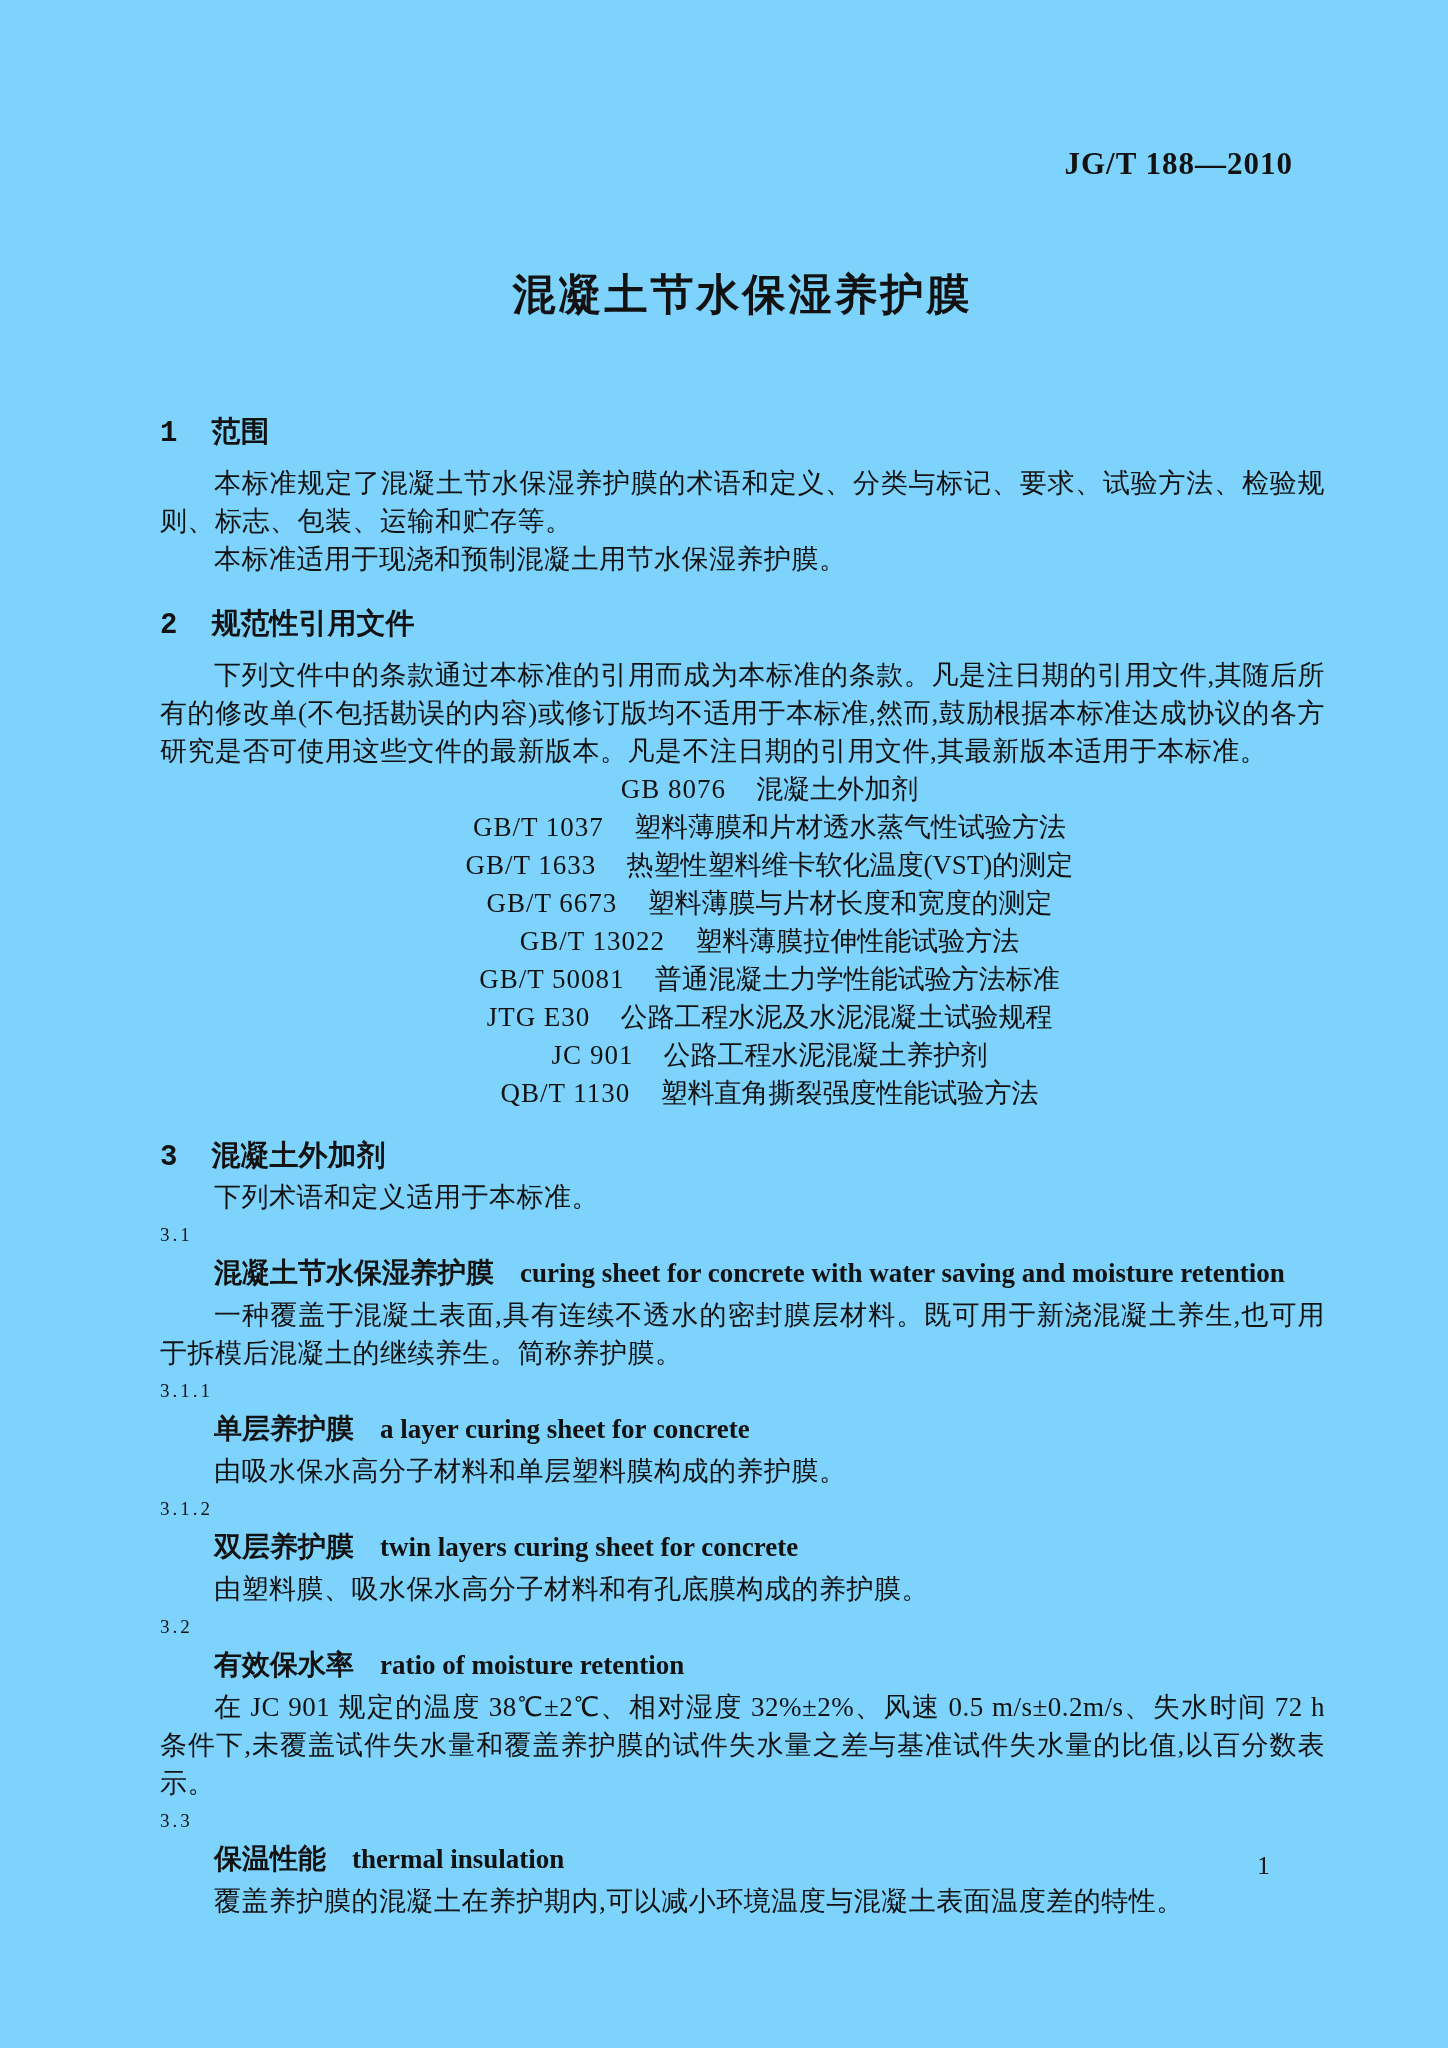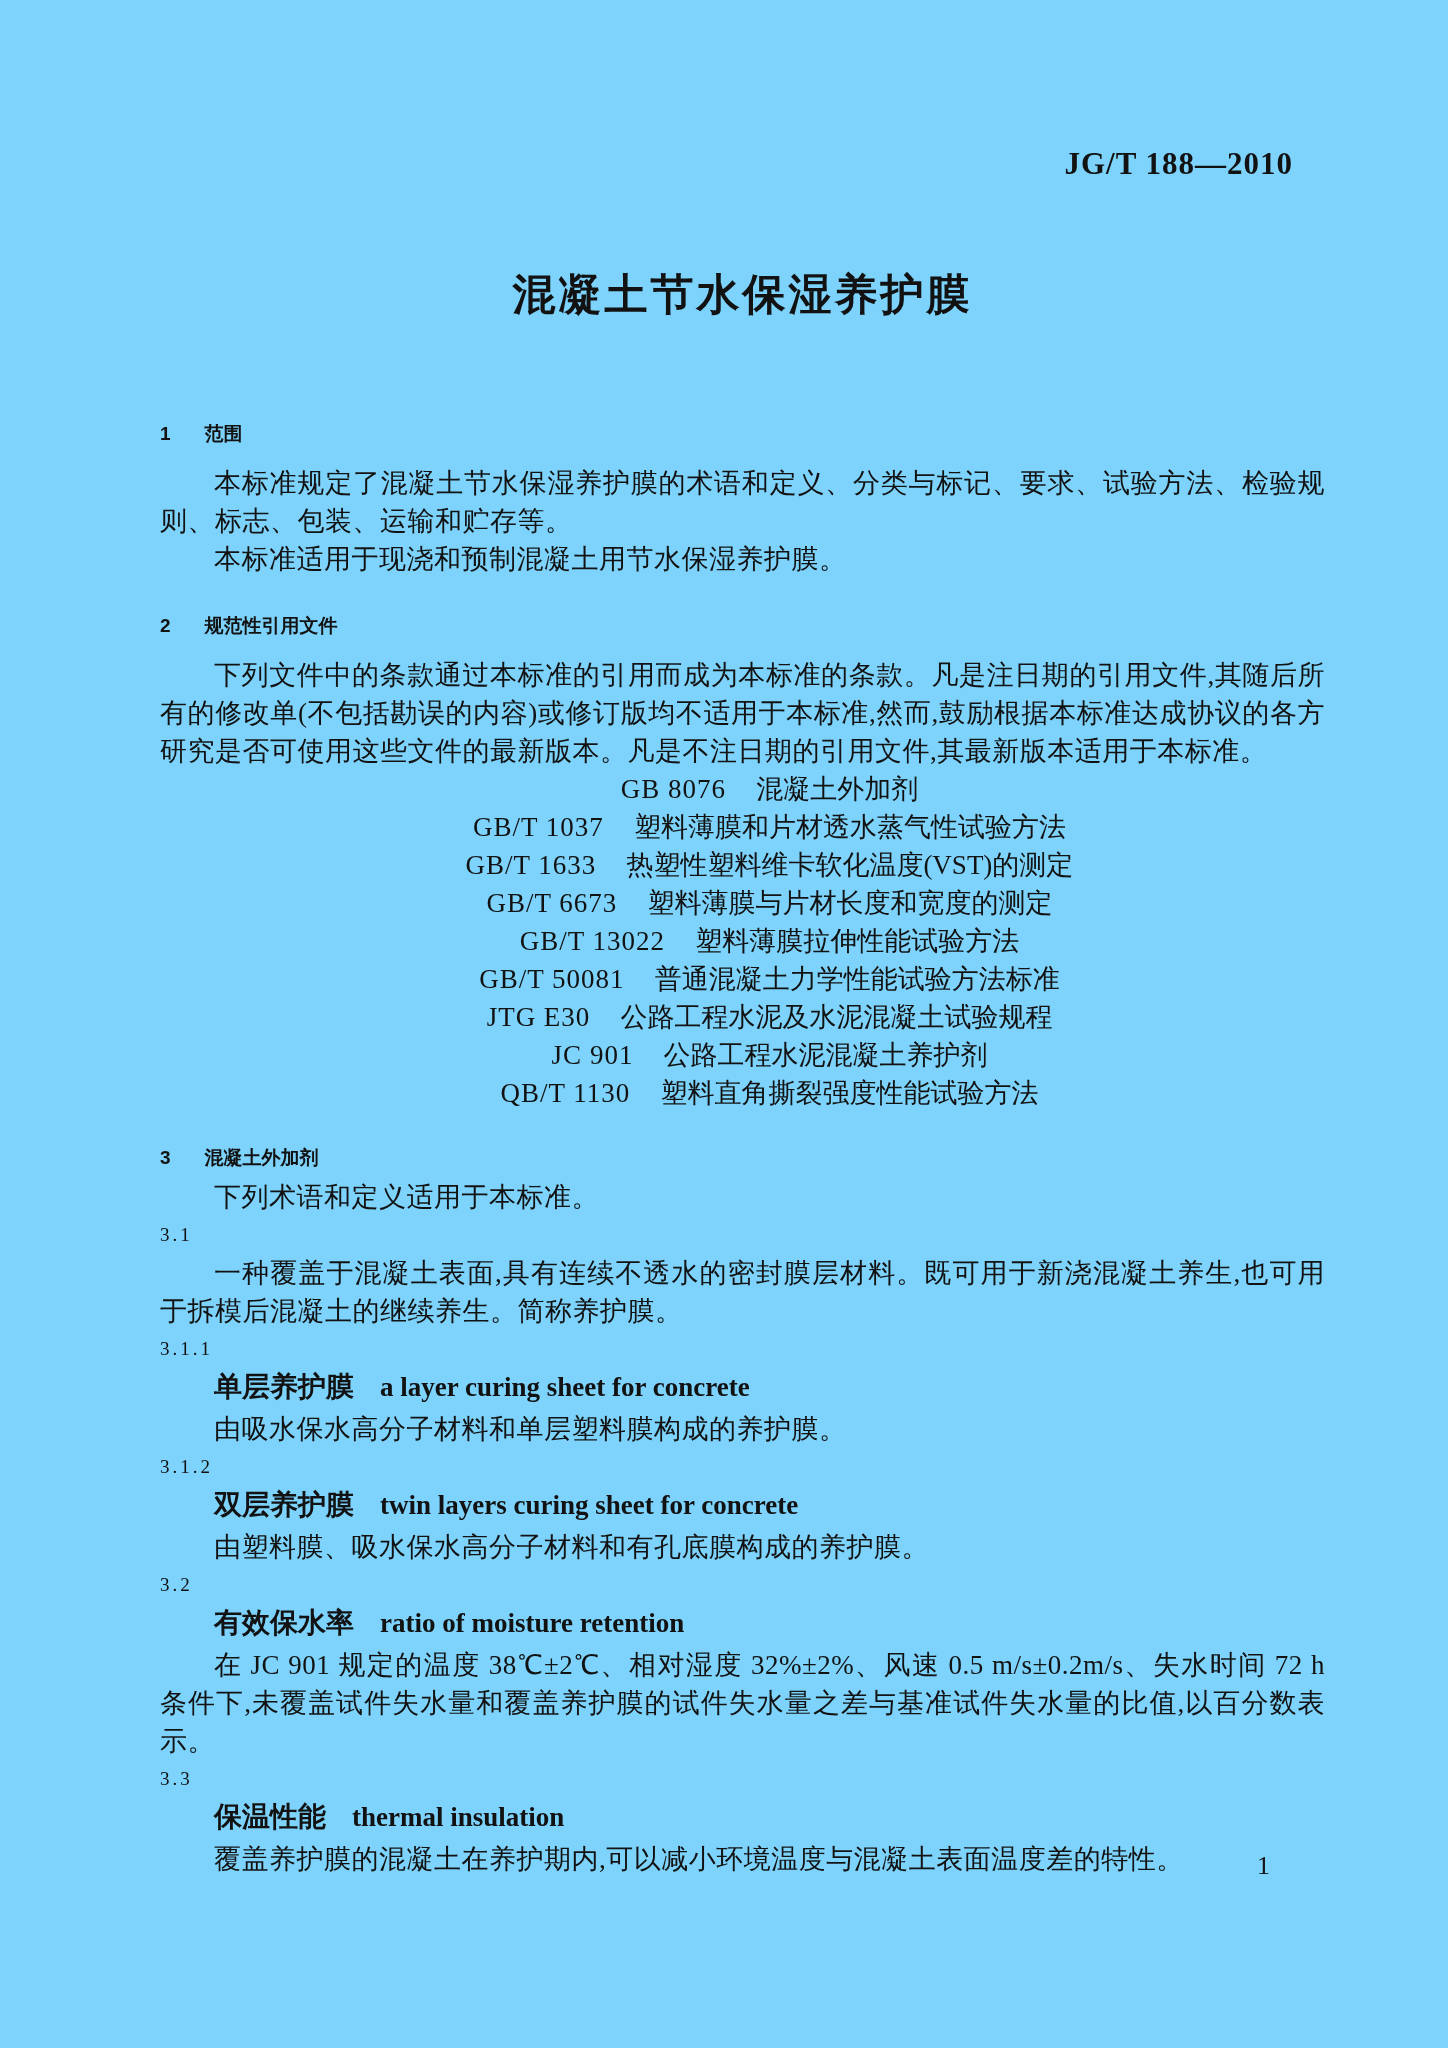--- a/index.html
+++ b/index.html
@@ -36,23 +36,23 @@
   .doc-title {
     margin: 0;
     text-align: center;
     font-family: "Liberation Sans", sans-serif;
     font-weight: bold;
     font-size: 43px;
     letter-spacing: 3px;
     line-height: 52px;
   }
   .sec-h {
-    font-family: Liberation Sans, sans-serif;
-    font-weight: bold;
-    font-size: 19px;
+    font-family: Liberation Mono, monospace;
+    font-weight: bold;
+    font-size: 29px;
     line-height: 40px;
     white-space: nowrap;
   }
   .sec-h .sec-num { display: inline-block; margin-right: 34px; }
   .sec-h-1 { margin-top: 94px; }
   .sec-h-2 { margin-top: 28px; }
   .sec-h-3 { margin-top: 26px; }
   .para {
     margin: 0;
     font-size: 27px;
@@ -162,20 +162,23 @@
   </section>
 
   <section>
     <div class="sec-h sec-h-3">
       <span class="sec-num">3</span><span class="sec-label">混凝土外加剂</span>
     </div>
     <p class="para intro-line">下列术语和定义适用于本标准。</p>
 
     <div class="term-block">
       <div class="term-num">3.1</div>
+      <div class="term-line">
+        <span class="term-zh">混凝土节水保湿养护膜</span><span class="term-en">curing sheet for concrete with water saving and moisture retention</span>
+      </div>
       <p class="term-def">一种覆盖于混凝土表面,具有连续不透水的密封膜层材料。既可用于新浇混凝土养生,也可用于拆模后混凝土的继续养生。简称养护膜。</p>
     </div>
 
     <div class="term-block">
       <div class="term-num">3.1.1</div>
       <div class="term-line">
         <span class="term-zh">单层养护膜</span><span class="term-en">a layer curing sheet for concrete</span>
       </div>
       <p class="term-def">由吸水保水高分子材料和单层塑料膜构成的养护膜。</p>
     </div>

